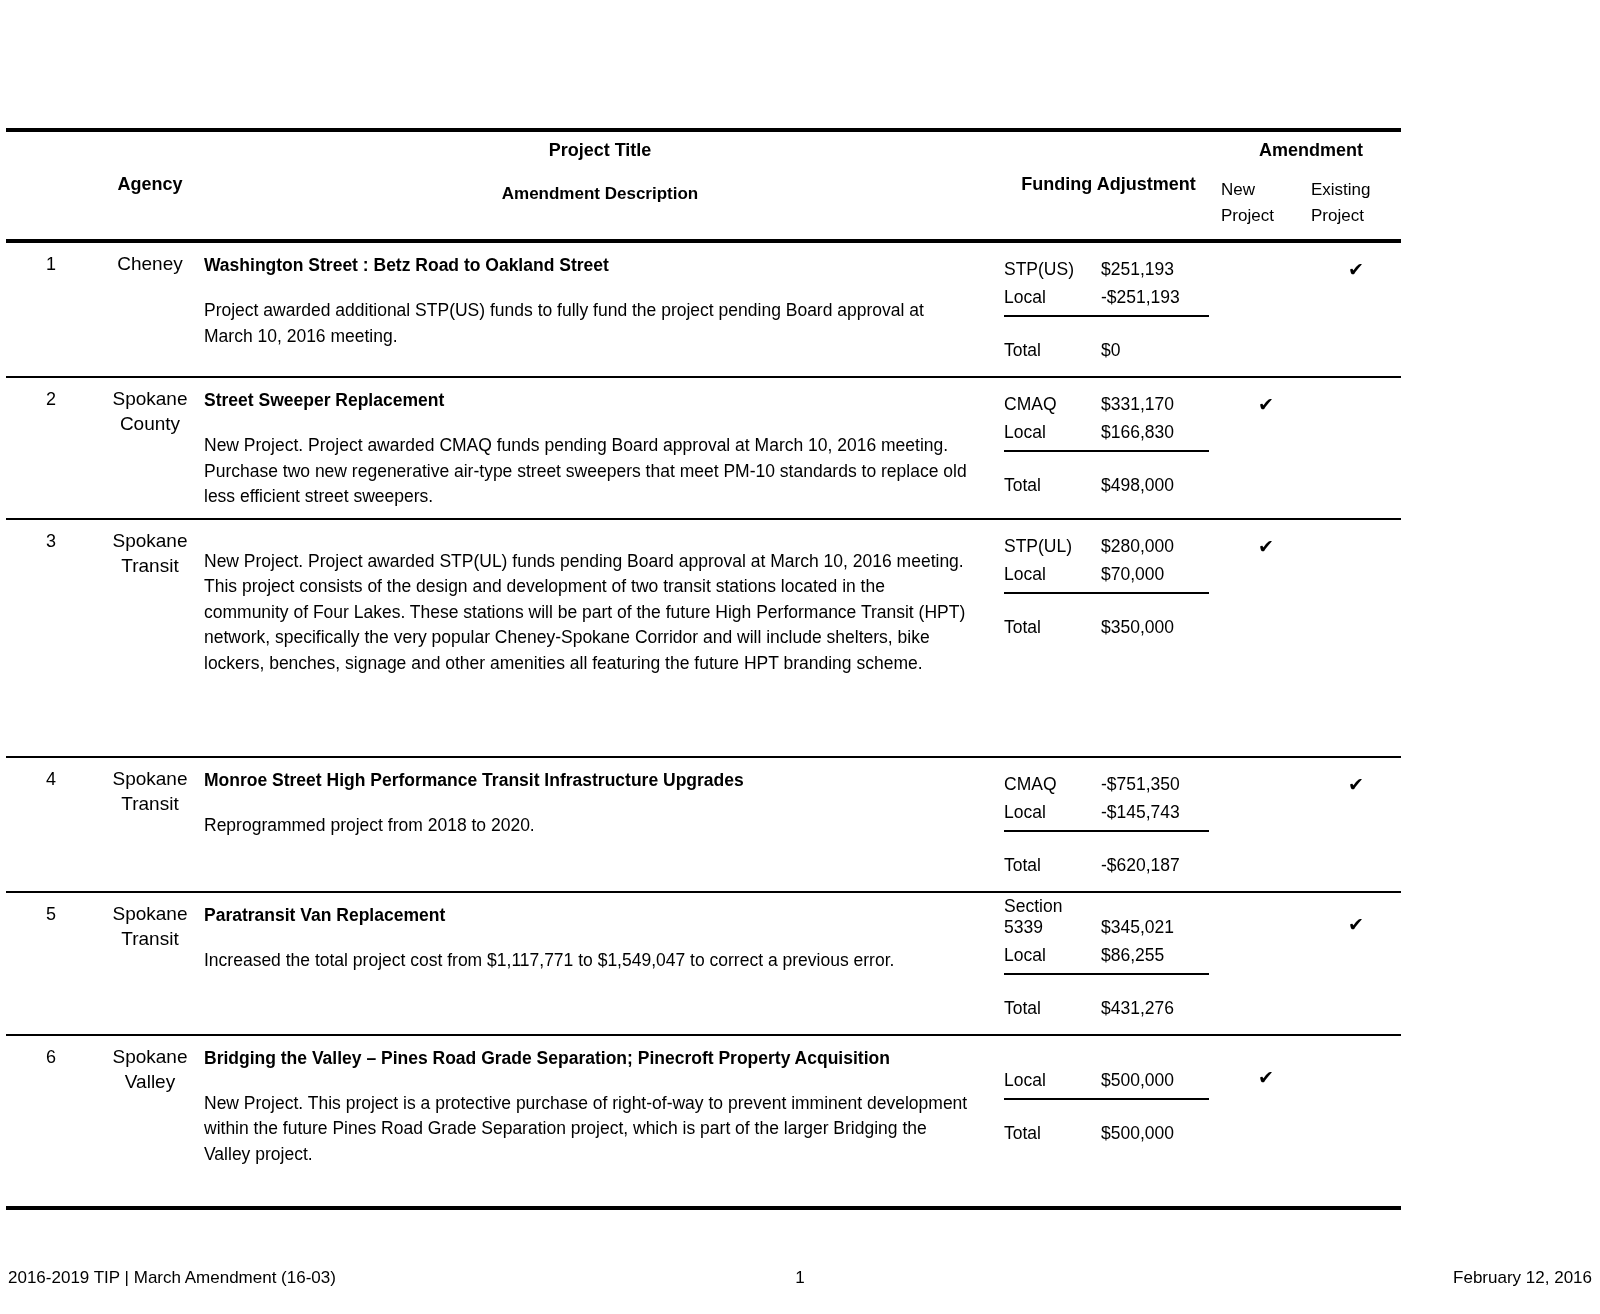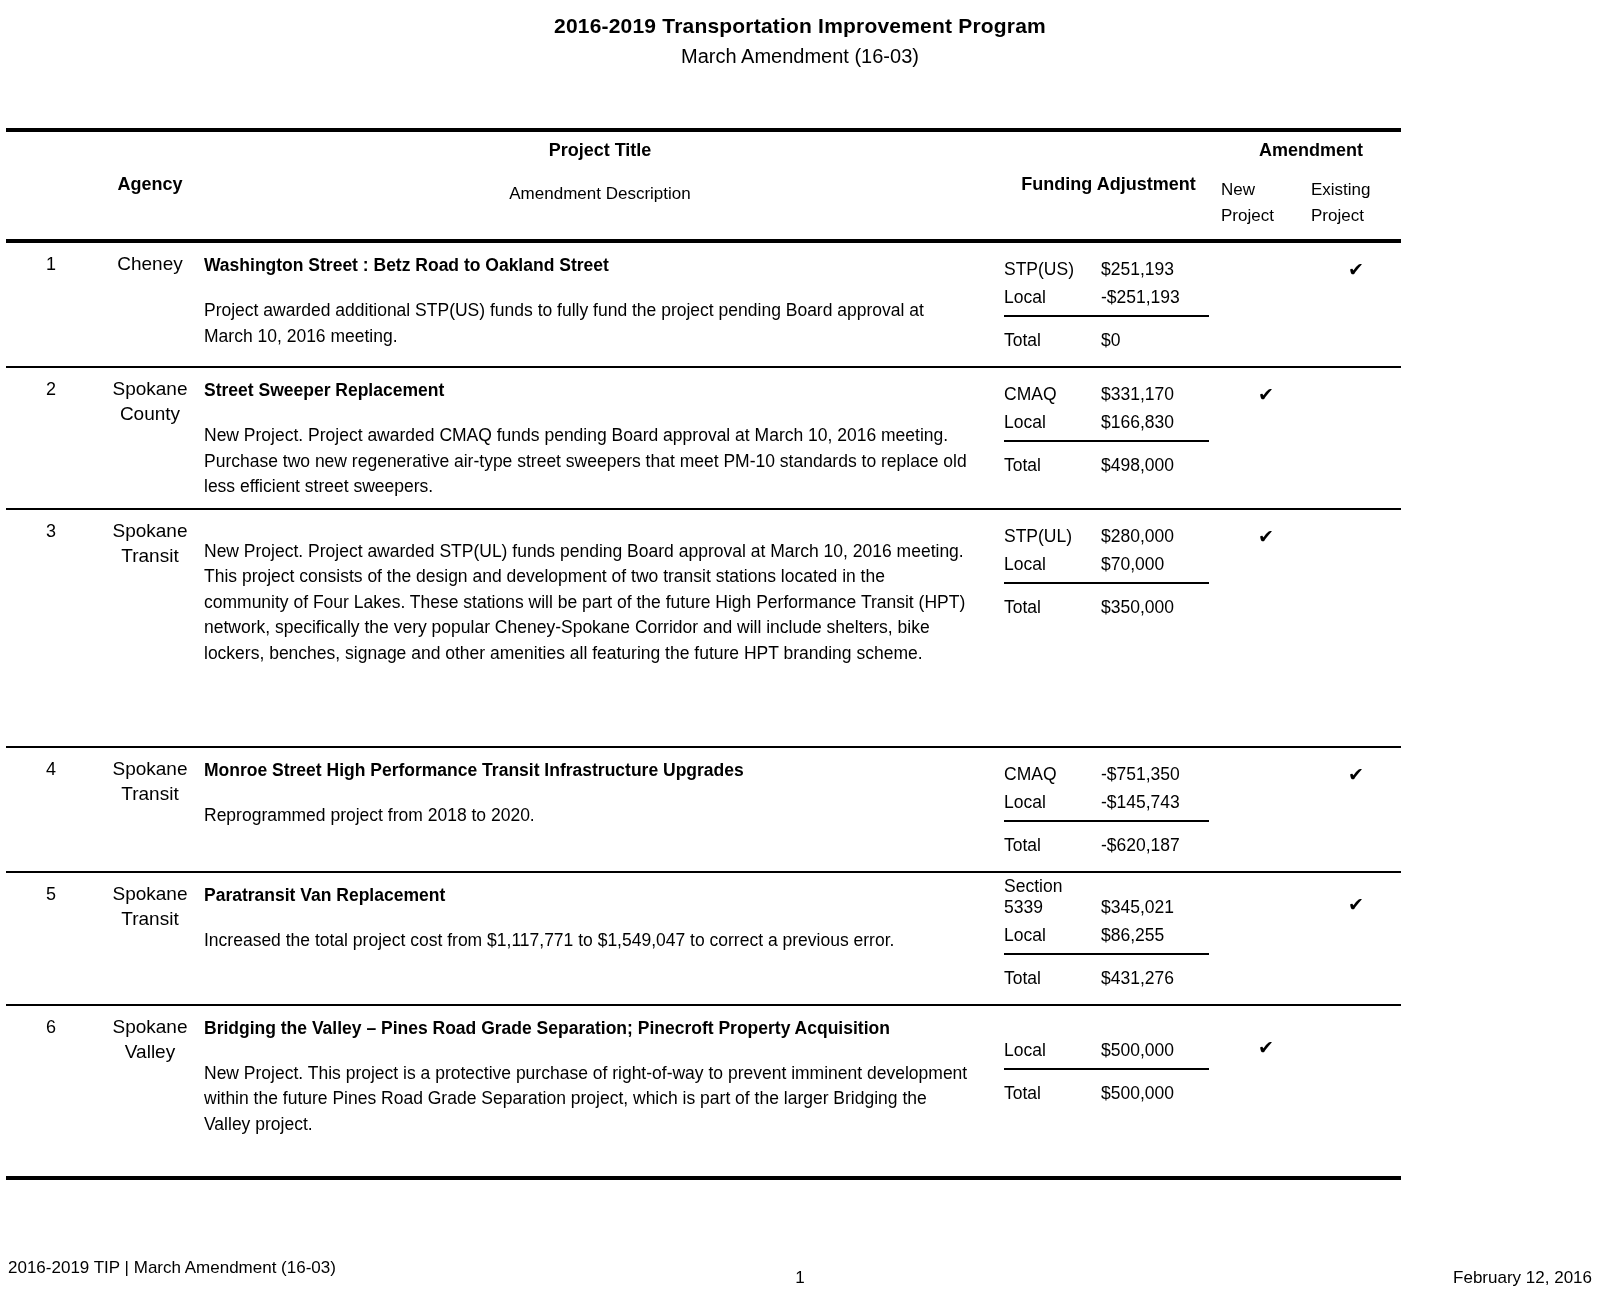--- a/index.html
+++ b/index.html
@@ -24,21 +24,21 @@
   .thead {
     display:grid;
     grid-template-columns:90px 108px 792px 225px 180px;
     border-bottom:4px solid #000;
     padding:8px 0 10px 0;
   }
   .th { font-size:18px; }
   .th-agency { font-weight:bold; text-align:center; padding-top:34px; }
   .th-proj { text-align:center; }
   .th-proj-title { font-weight:bold; }
-  .th-amend-desc { font-weight:normal; font-size:17px; margin-top:23px; }
+  .th-amend-desc { font-weight:bold; font-size:17px; margin-top:23px; }
   .th-funding { font-weight:bold; text-align:center; padding-top:34px; }
   .th-amendment { text-align:center; }
   .th-amendment-label { font-weight:bold; }
   .th-subcols { display:grid; grid-template-columns:90px 90px; margin-top:16px; }
   .th-subcol { font-weight:normal; font-size:17px; line-height:26px; text-align:left; }
 
   .trow {
     display:grid;
     grid-template-columns:90px 108px 792px 225px 90px 90px;
     border-bottom:2px solid #000;
@@ -57,45 +57,41 @@
   .cell.proj { padding:9px 25px 0 0; }
   .proj-title { font-weight:bold; font-size:17.5px; line-height:26px; }
   .proj-desc { margin-top:20px; font-size:17.5px; line-height:25.5px; }
 
   .cell.funding { padding:16px 12px 0 8px; font-size:17.5px; }
   .trow:nth-child(5) .cell.funding { padding-top:3px; }
   .trow:nth-child(6) .cell.funding { padding-top:34px; }
   .fline { display:flex; align-items:flex-end; margin-bottom:7px; }
   .flabel { width:97px; line-height:21px; }
   .fvalue { flex:1; line-height:21px; }
-  .fline.ftotal { border-top:2px solid #000; margin-top:1px; padding-top:13px; }
+  .fline.ftotal { border-top:2px solid #000; margin-top:1px; padding-top:23px; }
 
   .cell.checkcell { text-align:center; padding-top:17px; }
   .trow:nth-child(5) .cell.checkcell { padding-top:22px; }
   .trow:nth-child(6) .cell.checkcell { padding-top:32px; }
   .check { font-size:19px; line-height:19px; color:#000; }
 
   
   .doc-footer {
     position:absolute; left:0; right:0; bottom:26px;
     font-size:17px;
   }
-  .footer-left { position:absolute; left:8px; bottom:10px; }
+  .footer-left { position:absolute; left:8px; bottom:0; }
   .footer-center { position:absolute; left:0; right:0; bottom:0; text-align:center; }
   .footer-right { position:absolute; right:8px; bottom:0; }
 </style>
 </head>
 <body>
 
 <div class="page">
 
-  <div class="doc-header">
-    <h1 class="doc-title">2016-2019 Transportation Improvement Program</h1>
-    <h2 class="doc-subtitle">March Amendment (16-03)</h2>
-  </div>
 
   <div class="tip-table">
     <div class="thead">
       <div class="th th-num"></div>
       <div class="th th-agency">Agency</div>
       <div class="th th-proj">
         <div class="th-proj-title">Project Title</div>
         <div class="th-amend-desc">Amendment Description</div>
       </div>
       <div class="th th-funding">Funding Adjustment</div>

